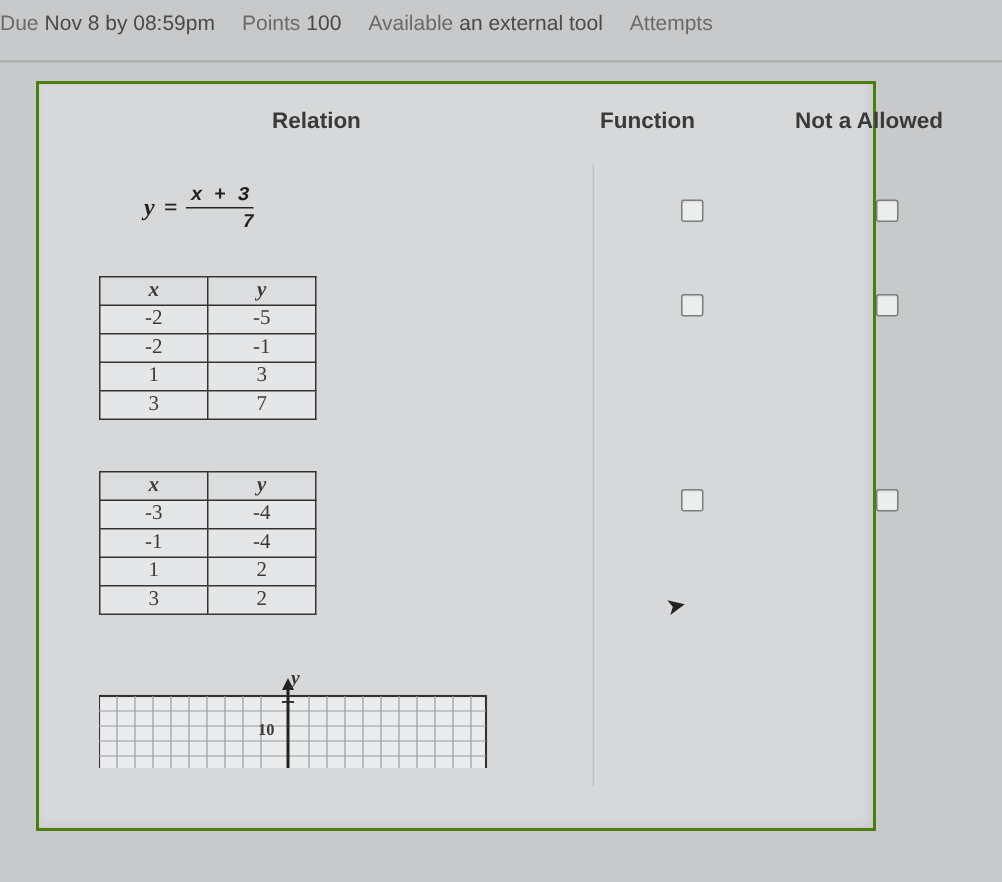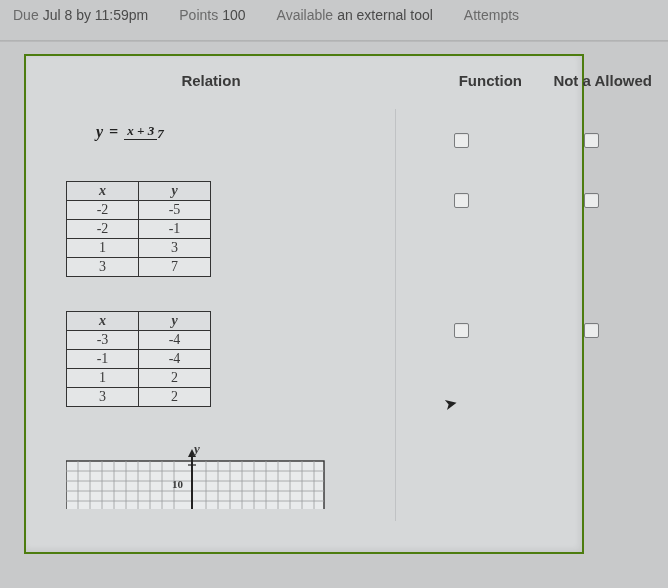--- a/index.html
+++ b/index.html
@@ -12,21 +12,21 @@
     height: 588px;
     overflow: hidden;
   }
   .meta {
     padding: 4px 8px 8px 0;
     font-size: 14px;
     color: #4a4a4a;
     line-height: 1.6;
   }
   .meta .row { display: flex; flex-wrap: wrap; gap: 4px 18px; }
-  .meta .label { color: #6a6a6a; font-weight: 500; margin-right: 4px; padding-left: 13px;}
+  .meta .label { color: #6a6a6a; font-weight: 500; margin-right: 4px;}
   .meta .val { font-weight: 500; }
   .divider {
     height: 2px;
     background: linear-gradient(#888,#aaa);
     margin: 6px 0 12px 0;
     opacity:.4;
   }
   .tool-wrap {
     margin-left: 24px;
     width: 560px;
@@ -37,21 +37,21 @@
     position: relative;
   }
   .grid {
     display: grid;
     grid-template-columns: 370px 130px 130px;
     align-items: start;
   }
   .head {
     font-weight: 700;
     color: #3a3a3a;
-    text-align: right;
+    text-align: left;
     padding: 16px 4px 20px 4px;
     font-size: 15px;
   }
   .head.rel { text-align: center; }
   .rel-cell {
     padding: 8px 20px 12px 40px;
     border-right: 1px solid #c0c2c4;
   }
   .ck-cell {
     text-align: center;
@@ -69,21 +69,21 @@
     font-family: Georgia, "Times New Roman", serif;
     font-style: italic;
     font-weight: 600;
     color: #222;
     font-size: 16px;
     display: flex;
     align-items: center;
     gap: 6px;
     margin: 6px 0 6px 30px;
   }
-  .frac { display:inline-flex; align-items:flex-end; font-size:13px; line-height:1; }
+  .frac { display:inline-flex; flex-direction:column; align-items:flex-end; font-size:13px; line-height:1;font-family:Liberation Mono, monospace; }
   .frac .num { border-bottom:1.5px solid #222; padding:0 3px 2px; }
   .frac .den { padding-top:2px; }
   table.val {
     border-collapse: collapse;
     margin: 4px 0 10px 0;
     background: #e4e6e7;
   }
   table.val th, table.val td {
     border: 1px solid #333;
     width: 72px;
@@ -124,21 +124,21 @@
   }
   .row-block { min-height: 96px; }
   .row-block.r1{min-height:60px;}
   .row-block.r4{min-height:90px;}
 </style>
 </head>
 <body>
 
 <div class="meta">
   <div class="row">
-    <span><span class="label">Due</span><span class="val">Jul 8 by 11:59pm</span></span>
+    <span><span class="label">Due</span><span class="val">Nov 8 by 08:59pm</span></span>
     <span><span class="label">Points</span><span class="val">100</span></span>
     <span><span class="label">Available</span><span class="val">an external tool</span></span>
     <span><span class="label">Attempts</span></span>
   </div>
   <div class="row">
   </div>
 </div>
 
 <div class="divider"></div>
 

